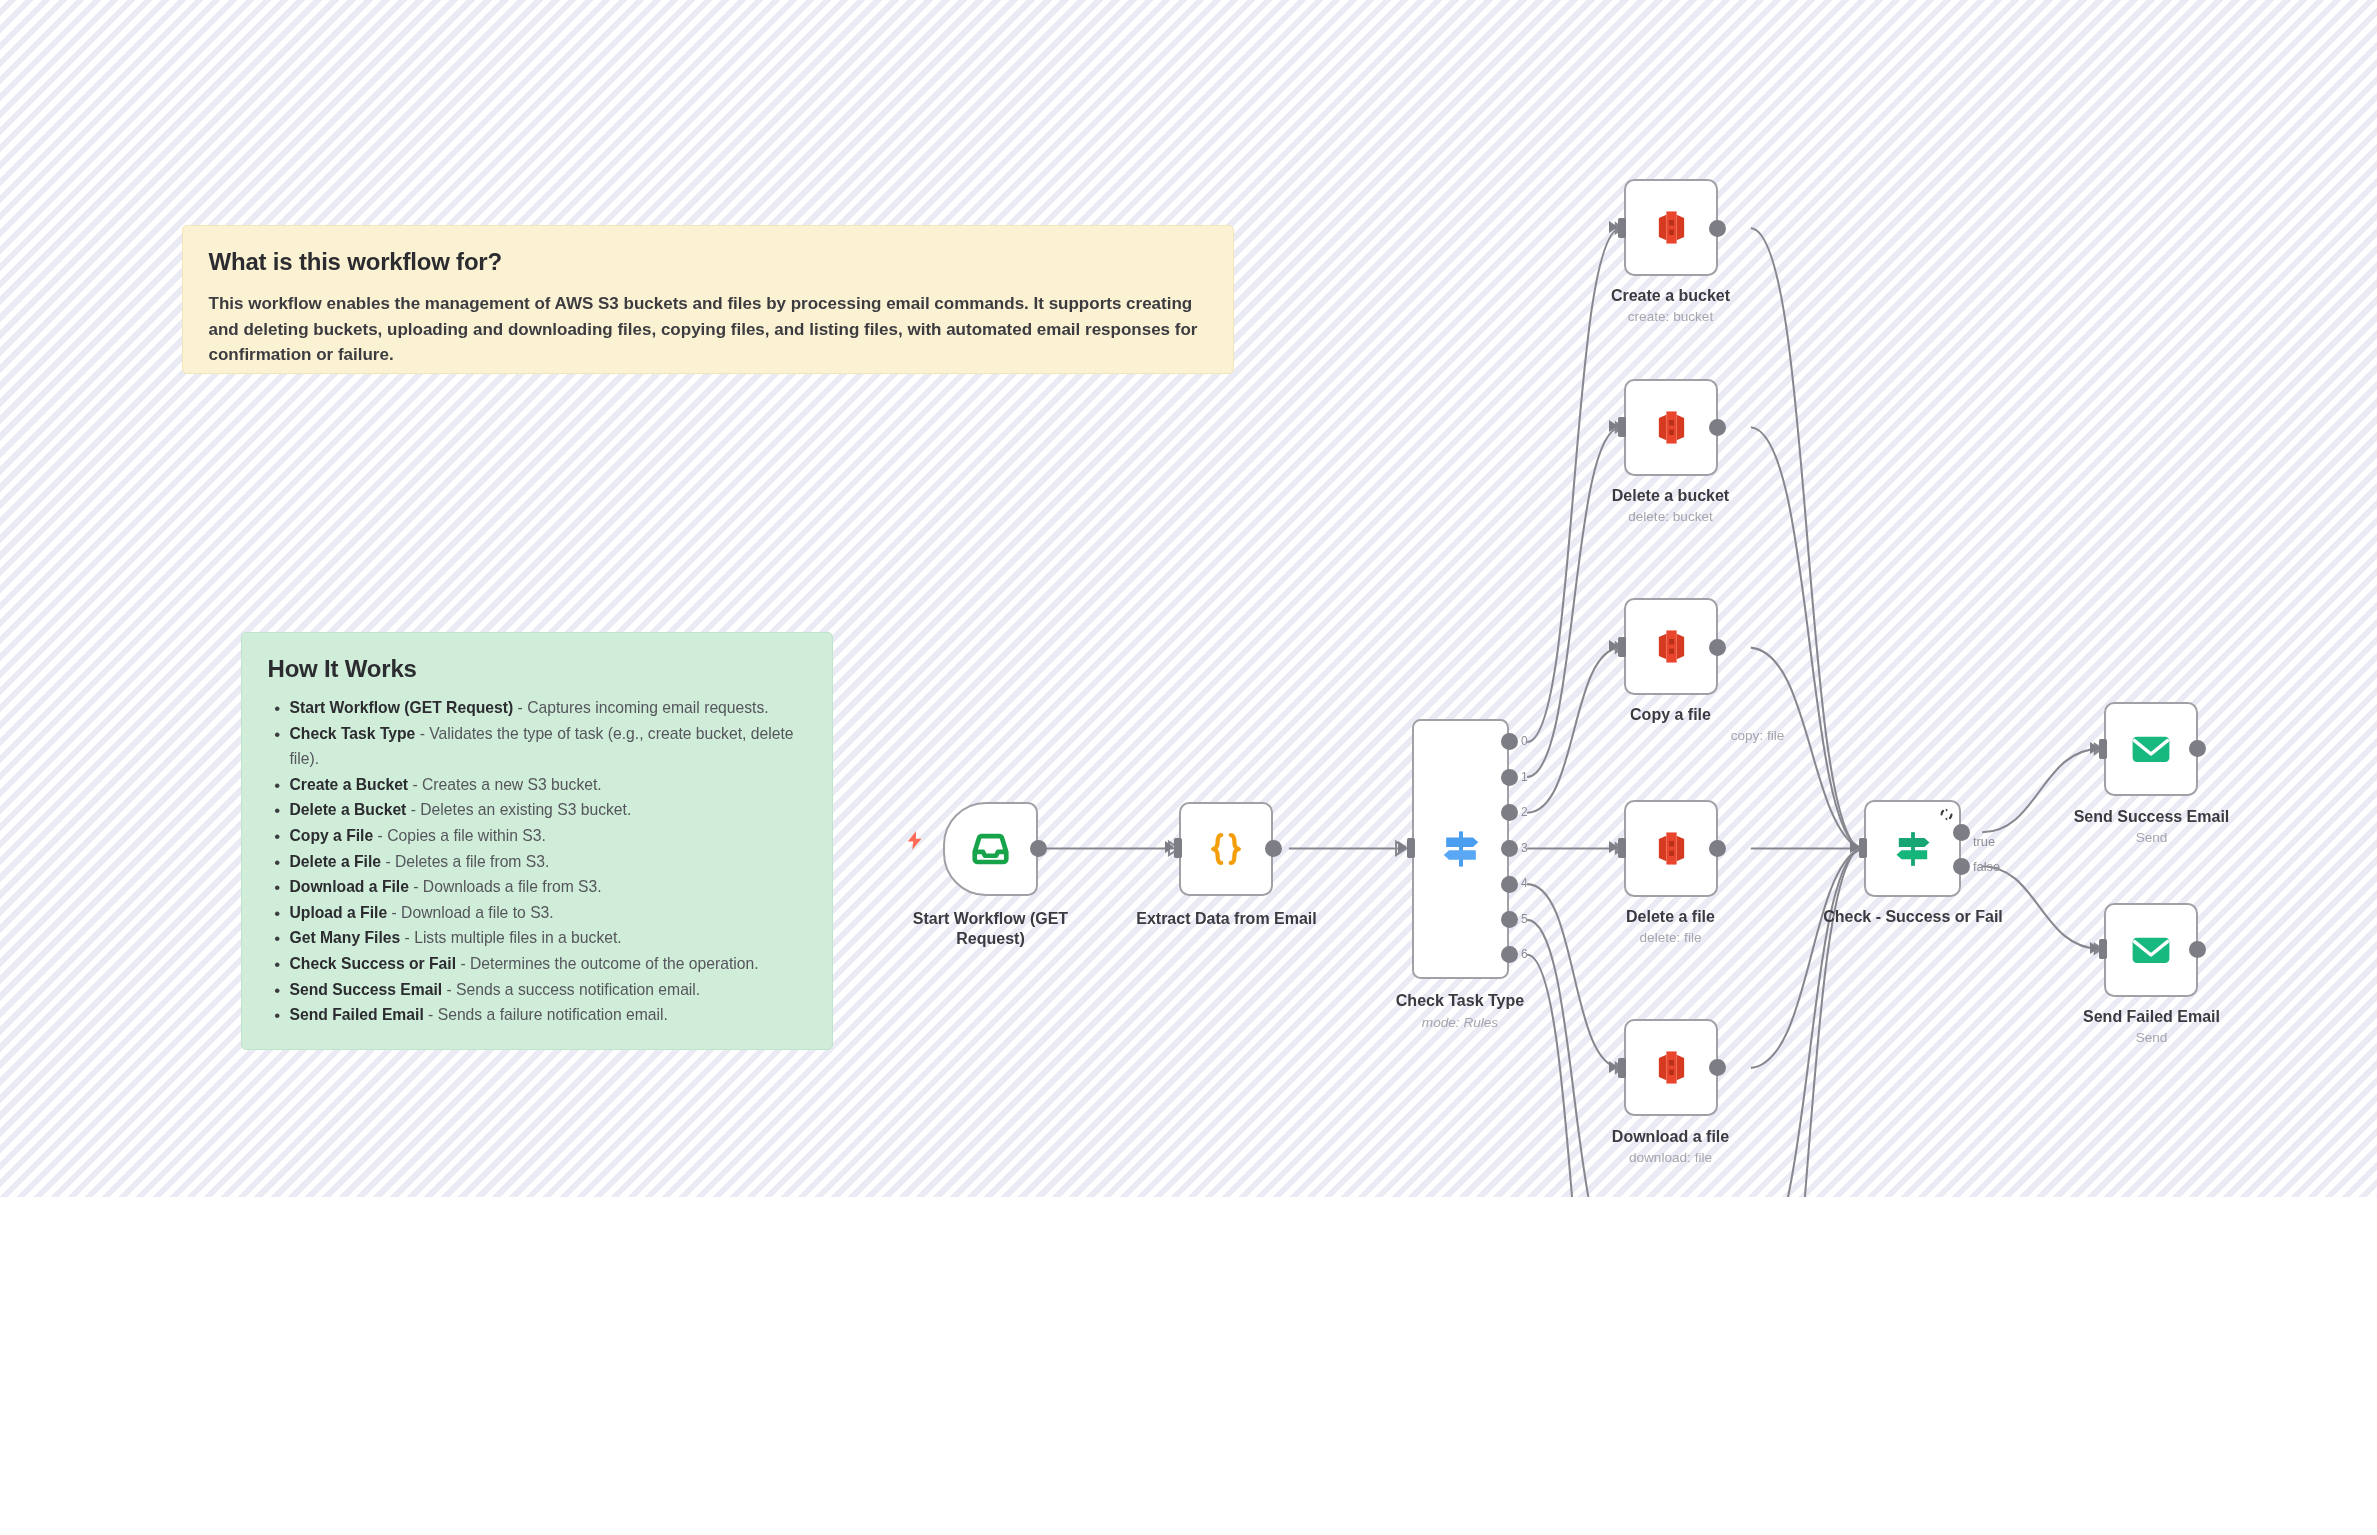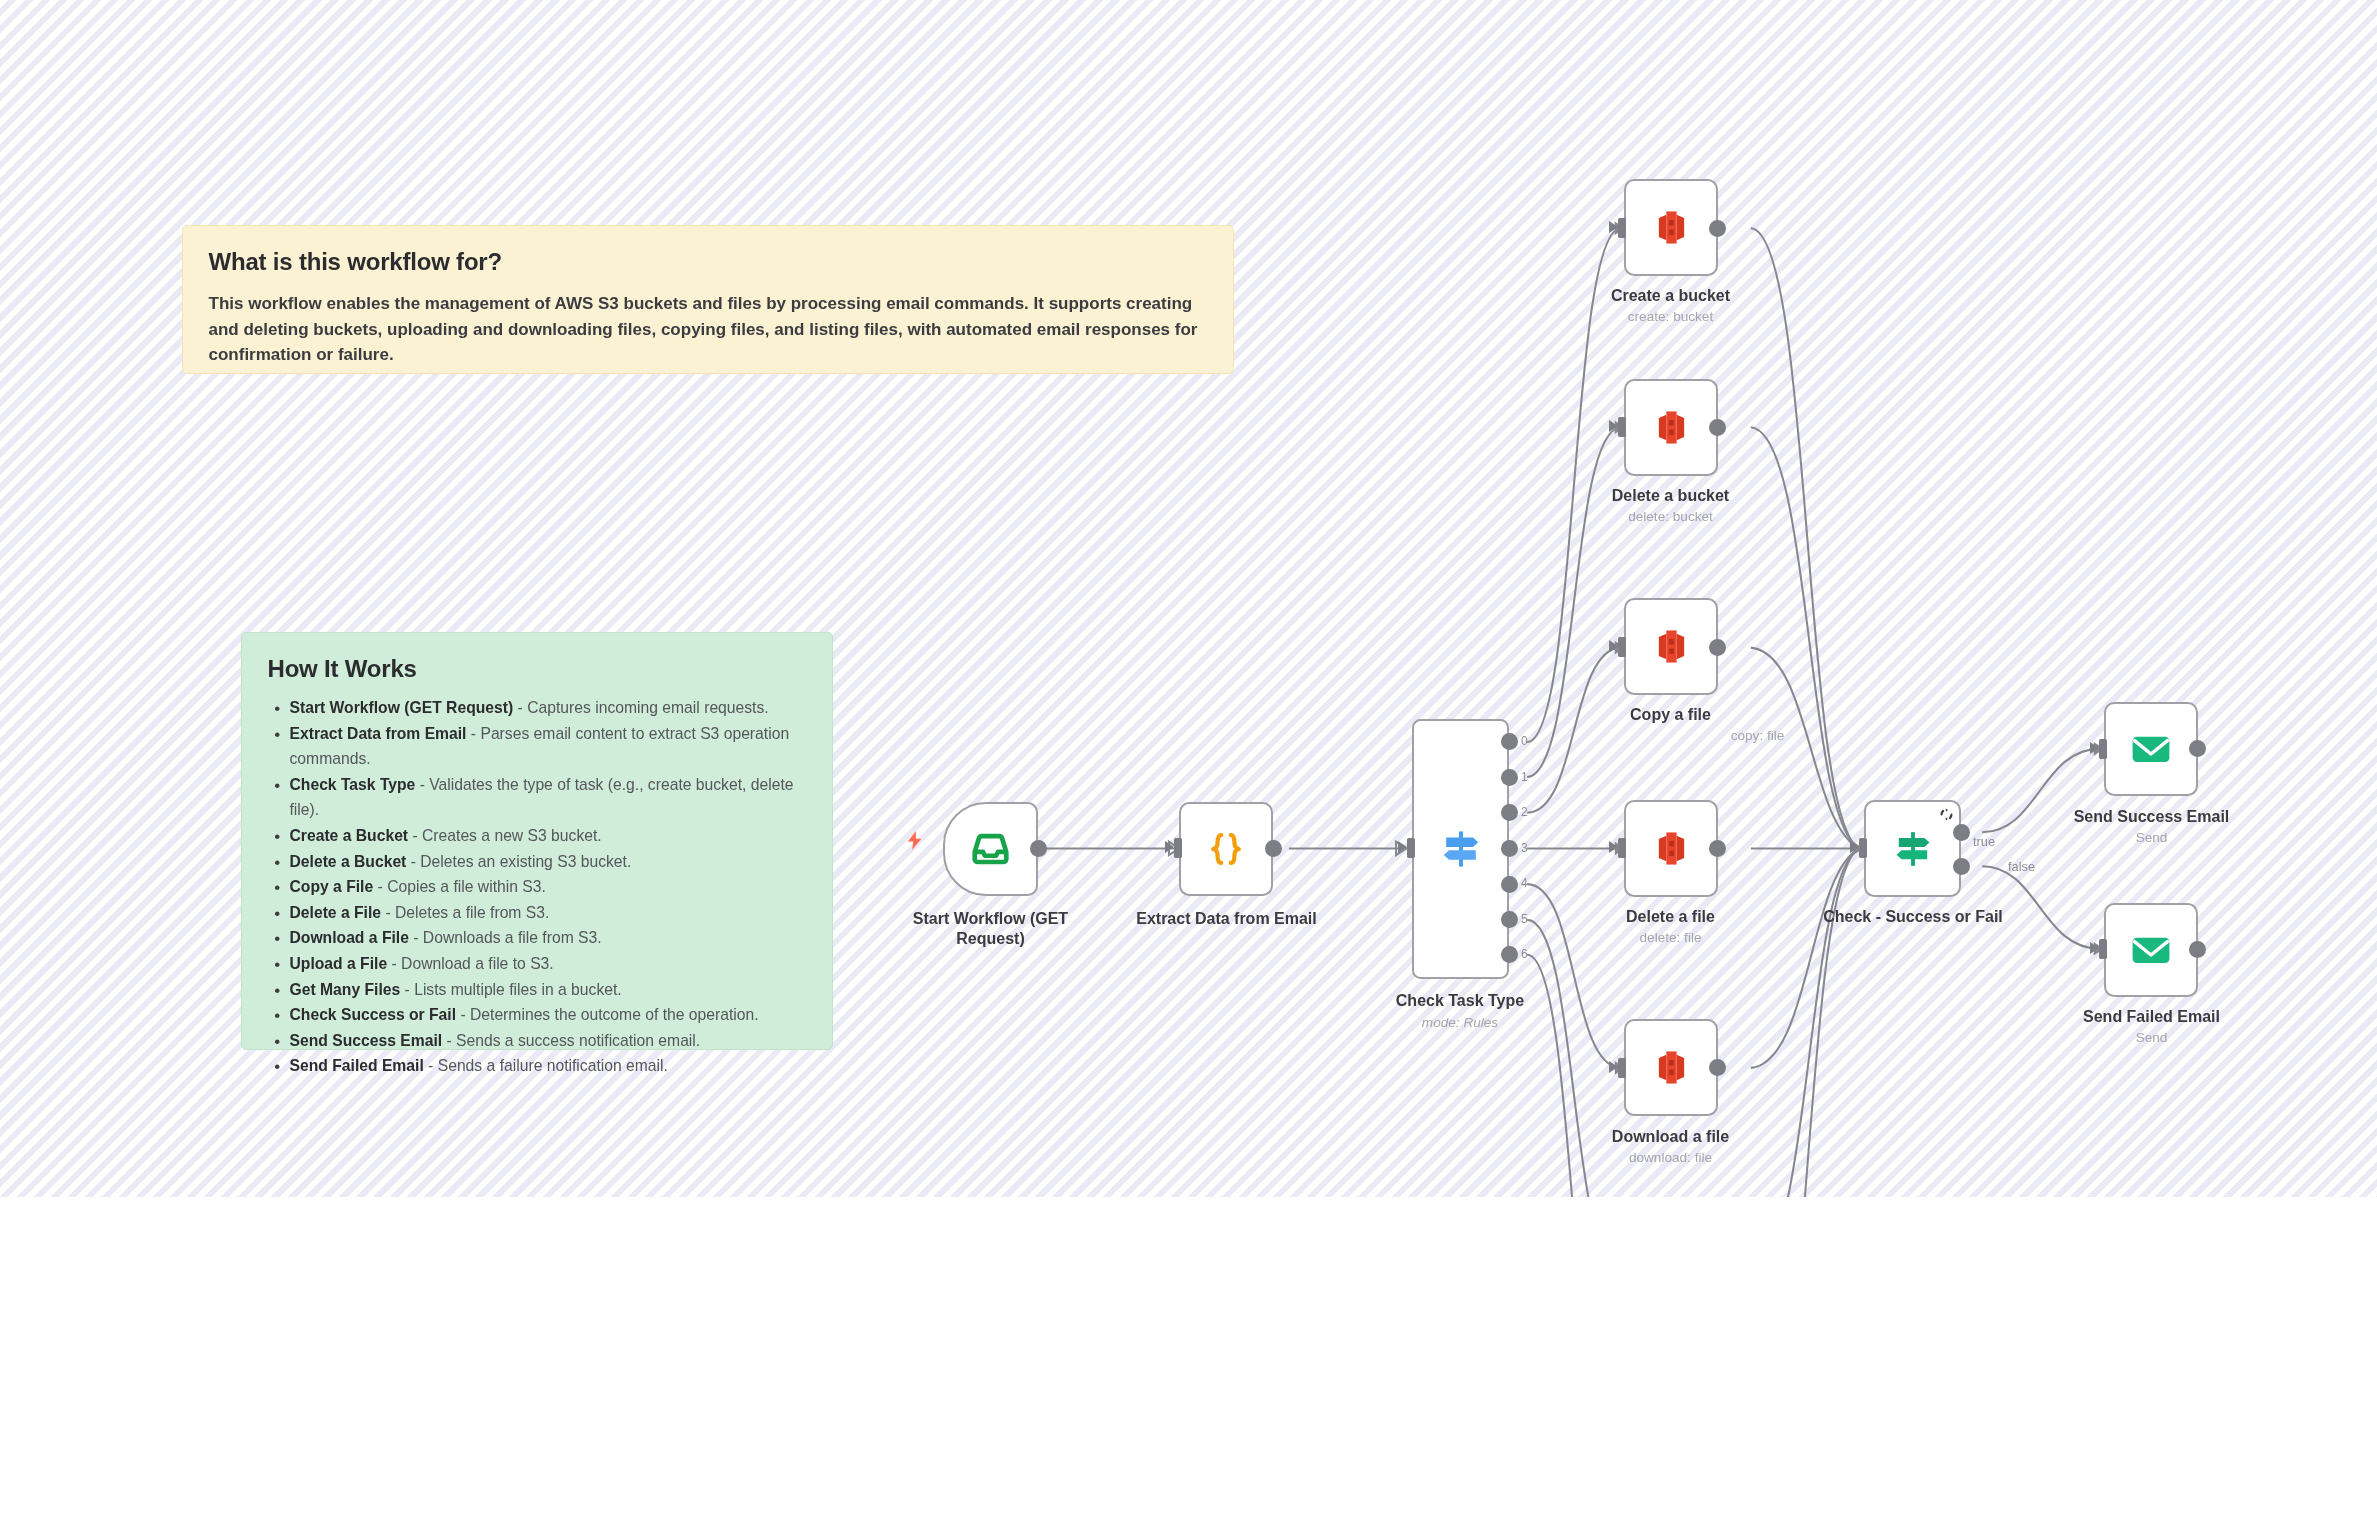--- a/index.html
+++ b/index.html
@@ -221,21 +221,20 @@
 
   <div class="sticky yellow" style="left:182px; top:225px; width:1052px; height:149px;">
     <h2>What is this workflow for?</h2>
     <p>This workflow enables the management of AWS S3 buckets and files by processing email commands. It supports creating and deleting buckets, uploading and downloading files, copying files, and listing files, with automated email responses for confirmation or failure.</p>
   </div>
 
   <div class="sticky green" style="left:232px; top:632px; width:592px; height:418px;">
     <h2>How It Works</h2>
     <ul id="hiw-list">
         <li><b>Start Workflow (GET Request)</b><span> - Captures incoming email requests.</span></li>
-        <li><b>Extract Data from Email</b><span> - Parses email content to extract S3 operation commands.</span></li>
         <li><b>Check Task Type</b><span> - Validates the type of task (e.g., create bucket, delete file).</span></li>
         <li><b>Create a Bucket</b><span> - Creates a new S3 bucket.</span></li>
         <li><b>Delete a Bucket</b><span> - Deletes an existing S3 bucket.</span></li>
         <li><b>Copy a File</b><span> - Copies a file within S3.</span></li>
         <li><b>Delete a File</b><span> - Deletes a file from S3.</span></li>
         <li><b>Download a File</b><span> - Downloads a file from S3.</span></li>
         <li><b>Upload a File</b><span> - Download a file to S3.</span></li>
         <li><b>Get Many Files</b><span> - Lists multiple files in a bucket.</span></li>
         <li><b>Check Success or Fail</b><span> - Determines the outcome of the operation.</span></li>
         <li><b>Send Success Email</b><span> - Sends a success notification email.</span></li>
@@ -404,21 +403,21 @@
       <path d="M5 12 a7 7 0 0 1 2.2 -5.1" fill="none" stroke="#3b3b40" stroke-width="3" stroke-linecap="round"></path>
       <path d="M19 12 a7 7 0 0 1 -2.2 5.1" fill="none" stroke="#3b3b40" stroke-width="3" stroke-linecap="round"></path>
       <path d="M11 3.4 l3 2.4 -3 2.4 z" fill="#3b3b40"></path>
       <path d="M13 20.6 l-3 -2.4 3 -2.4 z" fill="#3b3b40"></path>
     </svg>
   </div>
   <div class="port-in" style="left:1859px; top:838px;"></div>
   <div class="port-out" style="left:1953px; top:824px;"></div>
   <div class="port-out" style="left:1953px; top:858px;"></div>
   <div class="port-lbl" style="left:1973px; top:800px;margin-top:34px;">true</div>
-  <div class="port-lbl" style="left:1973px; top:859px;margin-left:35px;">false</div>
+  <div class="port-lbl" style="left:1973px; top:859px;">false</div>
   <div class="node-label" style="left:1811px; top:907px; width:204px;">Check - Success or Fail</div>
 
   <div class="node" style="left:2104px; top:702px; width:94px; height:94px;">
     <svg width="46" height="46" viewBox="0 0 24 24" class="ico">
       <rect x="2.4" y="5.6" width="19.2" height="13.2" rx="2.2" fill="#17b97e"></rect>
       <path d="M3.4 7.6 L12 14.6 L20.6 7.6" fill="none" stroke="#ffffff" stroke-width="1.8" stroke-linecap="round" stroke-linejoin="round"></path>
     </svg>
   </div>
   <div class="port-in" style="left:2099px; top:739px;"></div>
   <div class="port-out" style="left:2189px; top:740px;"></div>

